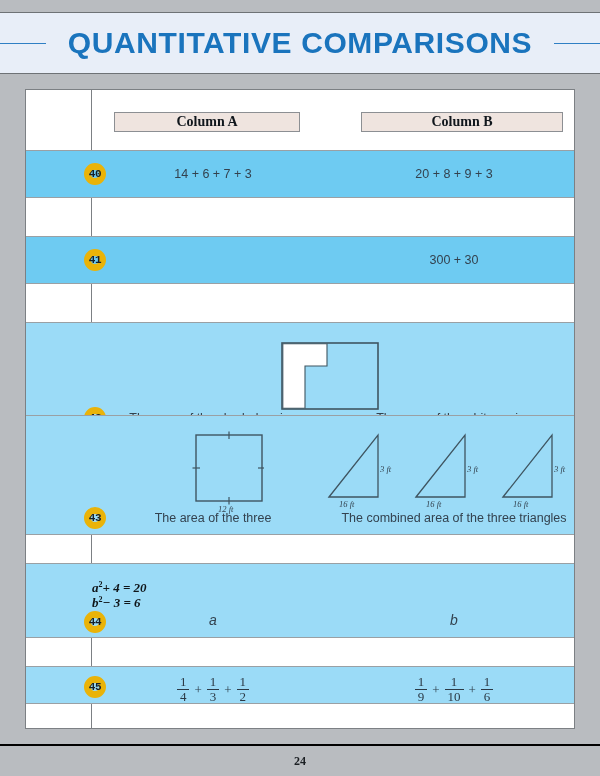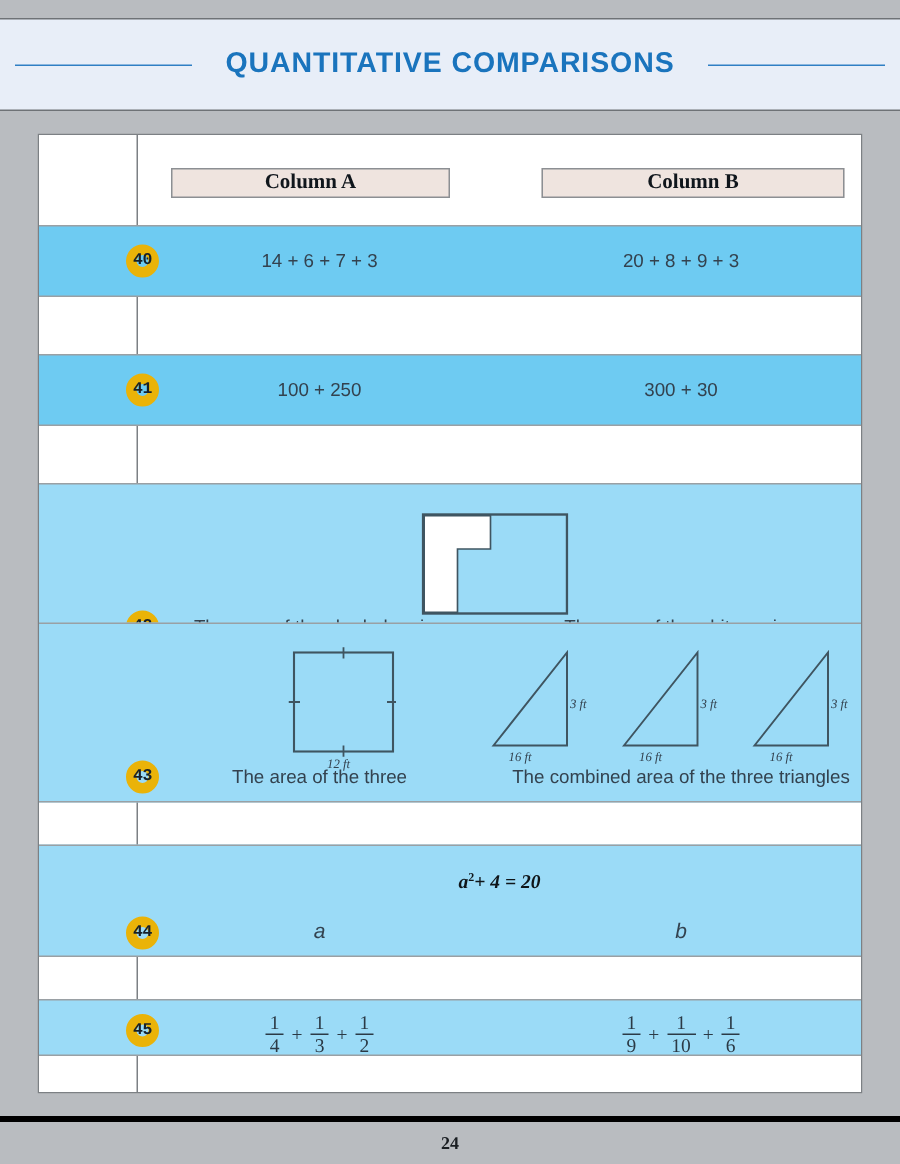--- a/index.html
+++ b/index.html
@@ -32,21 +32,21 @@
   }
   .header-rule {
     height: 0;
     border-top: 1.5px solid #2f7fc4;
     flex: 0 0 auto;
   }
   .rule-left  { width: 118px; margin-right: 22px; }
   .rule-right { width: 118px; margin-left: 22px; }
   .header-title {
     font-family: "Liberation Sans", sans-serif;
-    font-size: 19px;
+    font-size: 30px;
     font-weight: bold;
     letter-spacing: 0.6px;
     color: #1a74bd;
     white-space: nowrap;
   }
 
   
   .sheet {
     position: absolute;
     left: 25px;
@@ -144,21 +144,21 @@
   .colhead-b { left: 335px; width: 202px; }
 
   
   .fig { position: absolute; }
 
   
   .eq-block {
     position: absolute;
     left: 66px;
     width: 482px;
-    text-align: center;
+    text-align: left;
     font-family: "Liberation Serif", serif;
     font-style: italic;
     font-weight: bold;
     font-size: 13px;
     color: #0f1519;
     line-height: 15px;
   }
   .eq-block sup { font-size: 8px; font-style: normal; font-weight: bold; }
   .var {
     font-family: "Liberation Sans", sans-serif;
@@ -196,21 +196,21 @@
     white-space: nowrap;
   }
 
   
   .footer {
     position: absolute;
     left: 0;
     top: 744px;
     width: 600px;
     height: 32px;
-    border-top: 4px solid #000000;
+    border-top: 2px solid #000000;
     display: flex;
     align-items: center;
     justify-content: center;
     box-sizing: border-box;
   }
   .page-number {
     font-family: "Liberation Serif", serif;
     font-size: 12px;
     font-weight: bold;
     color: #1b1f23;
@@ -236,21 +236,20 @@
   <div class="row" style="top:60px; height:48px;">
     <div class="row-band band-dark"></div>
     <div class="rownum" style="top:13px;">40</div>
     <div class="cell cell-a" style="top:17px;">14 + 6 + 7 + 3</div>
     <div class="cell cell-b" style="top:17px;">20 + 8 + 9 + 3</div>
   </div>
 
   <div class="row" style="top:146px; height:48px;">
     <div class="row-band band-dark"></div>
     <div class="rownum" style="top:13px;">41</div>
-    <div class="cell cell-a" style="top:17px;">100 + 250</div>
     <div class="cell cell-b" style="top:17px;">300 + 30</div>
   </div>
 
   <div class="row" style="top:232px; height:117px;">
     <div class="row-band band-light"></div>
 
     <div class="fig" style="left:255px; top:20px;">
       <svg width="98" height="68" viewBox="0 0 98 68">
         <rect x="1" y="1" width="96" height="66" fill="#9bdbf7" stroke="#3f5561" stroke-width="1.6"></rect>
         <path d="M 1.8 1.8 L 46 1.8 L 46 24 L 24 24 L 24 66.2 L 1.8 66.2 Z" fill="#ffffff" stroke="#3f5561" stroke-width="1.1"></path>
@@ -304,20 +303,23 @@
     <div class="cell cell-b" style="top:96px;">The combined area of the three triangles</div>
     <div class="rownum" style="top:92px;">43</div>
   </div>
 
   <div class="row" style="top:473px; height:75px;">
     <div class="row-band band-light"></div>
 
     <div class="eq-block" style="top:14px;">
       <span>a</span><sup>2</sup><span>+ 4 = 20</span>
     </div>
+    <div class="eq-block" style="top:29px;">
+      <span>b</span><sup>2</sup><span>− 3 = 6</span>
+    </div>
 
     <div class="cell cell-a var" style="top:49px;">a</div>
     <div class="cell cell-b var" style="top:49px;">b</div>
     <div class="rownum" style="top:48px;">44</div>
   </div>
 
   <div class="row" style="top:576px; height:38px;">
     <div class="row-band band-light"></div>
     <div class="rownum" style="top:10px;">45</div>
 

